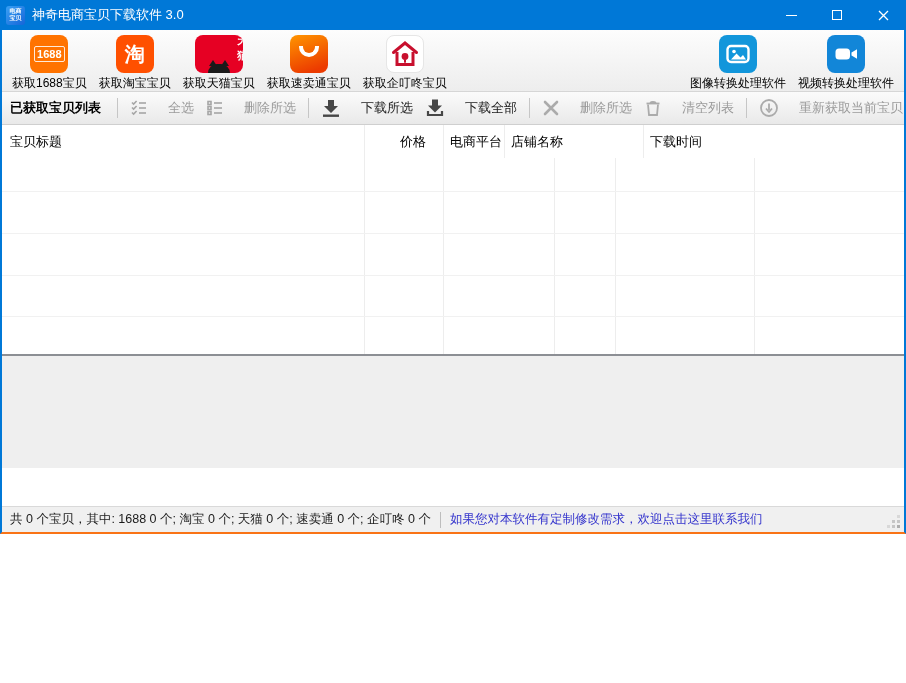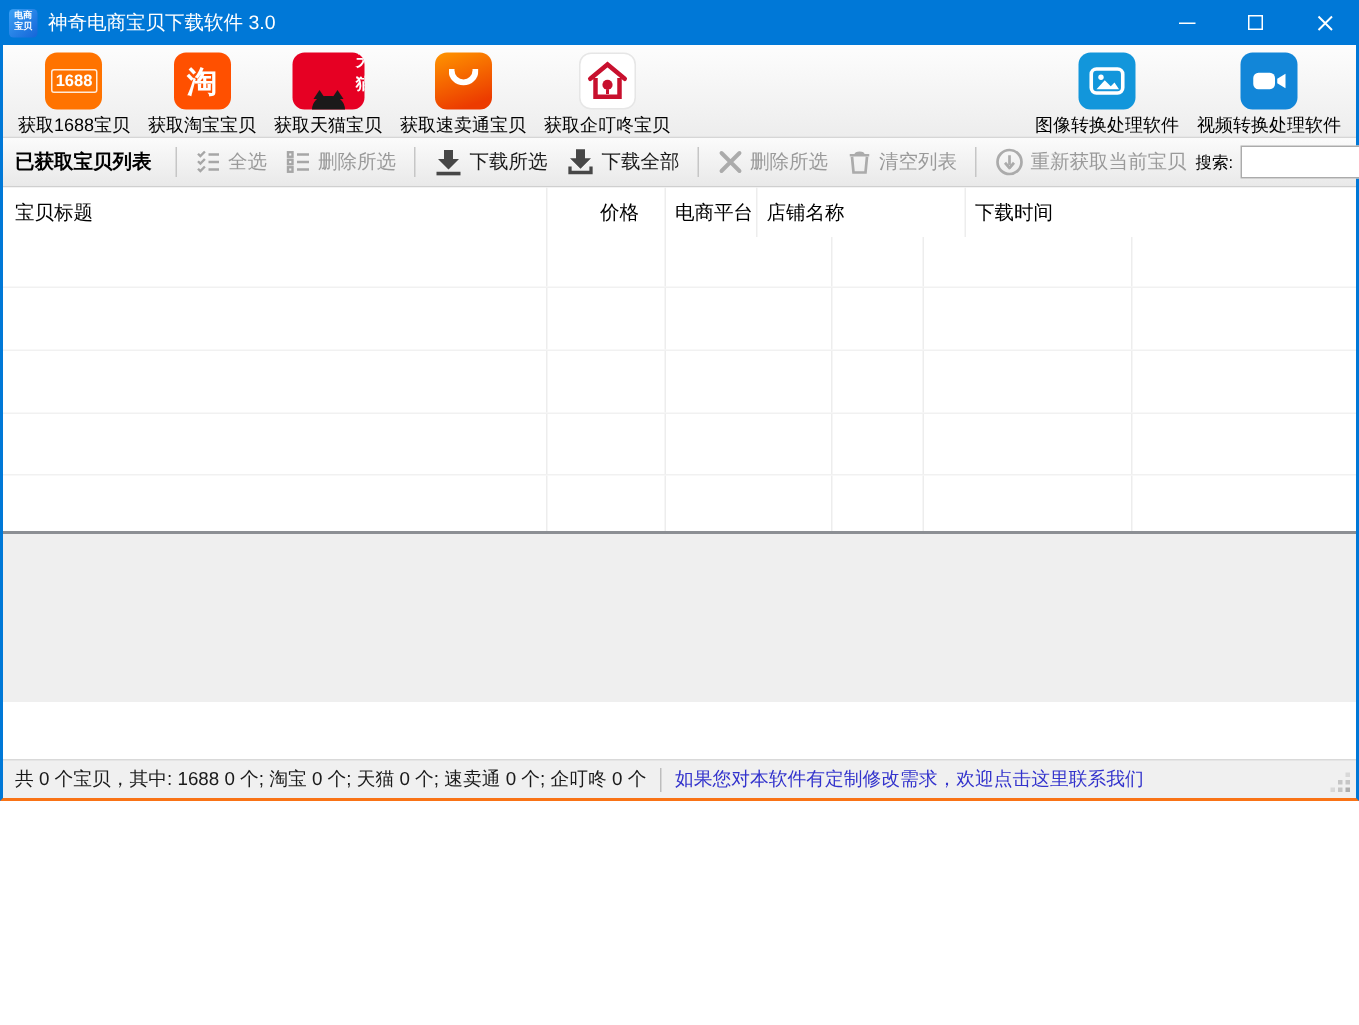--- a/index.html
+++ b/index.html
@@ -48,21 +48,21 @@
   .ico-qdd { background:#fff; border:1px solid #e6e6e6; }
   .toolbar-right { margin-left:auto; display:flex; }
   .ico-img { background:#1296db; }
   .ico-vid { background:#1286d8; }
 
   
   .listbar { height:33px; background:linear-gradient(#fbfbfb,#e9e9e9); border-bottom:1px solid #cfcfcf;
              display:flex; align-items:center; padding:0 6px 0 8px; flex:0 0 auto; }
   .list-title { font-weight:bold; font-size:13px; color:#000; margin-right:10px; white-space:nowrap; }
   .vsep { width:1px; height:20px; background:#c6c6c6; margin:0 6px; flex:0 0 auto; }
-  .act-btn { display:flex; align-items:center; gap:4px; padding:3px 6px; white-space:nowrap; font-size:13px; }
+  .act-btn { display:flex; align-items:center; gap:20px; padding:3px 6px; white-space:nowrap; font-size:13px; }
   .act-btn.disabled { color:#9a9a9a; }
   .act-btn.enabled { color:#1a1a1a; }
   .search-wrap { margin-left:auto; display:flex; align-items:center; gap:5px; }
   .search-label { font-size:11px; color:#000; white-space:nowrap; }
   .search-box { position:relative; width:118px; height:22px; }
   .search-input { width:118px; height:22px; border:1px solid #ababab; background:#fff; padding:0 22px 0 4px; font-size:12px; }
 
   
   .table { flex:0 0 auto; background:#fff; }
   .t-head { display:flex; height:33px; align-items:flex-end; }

